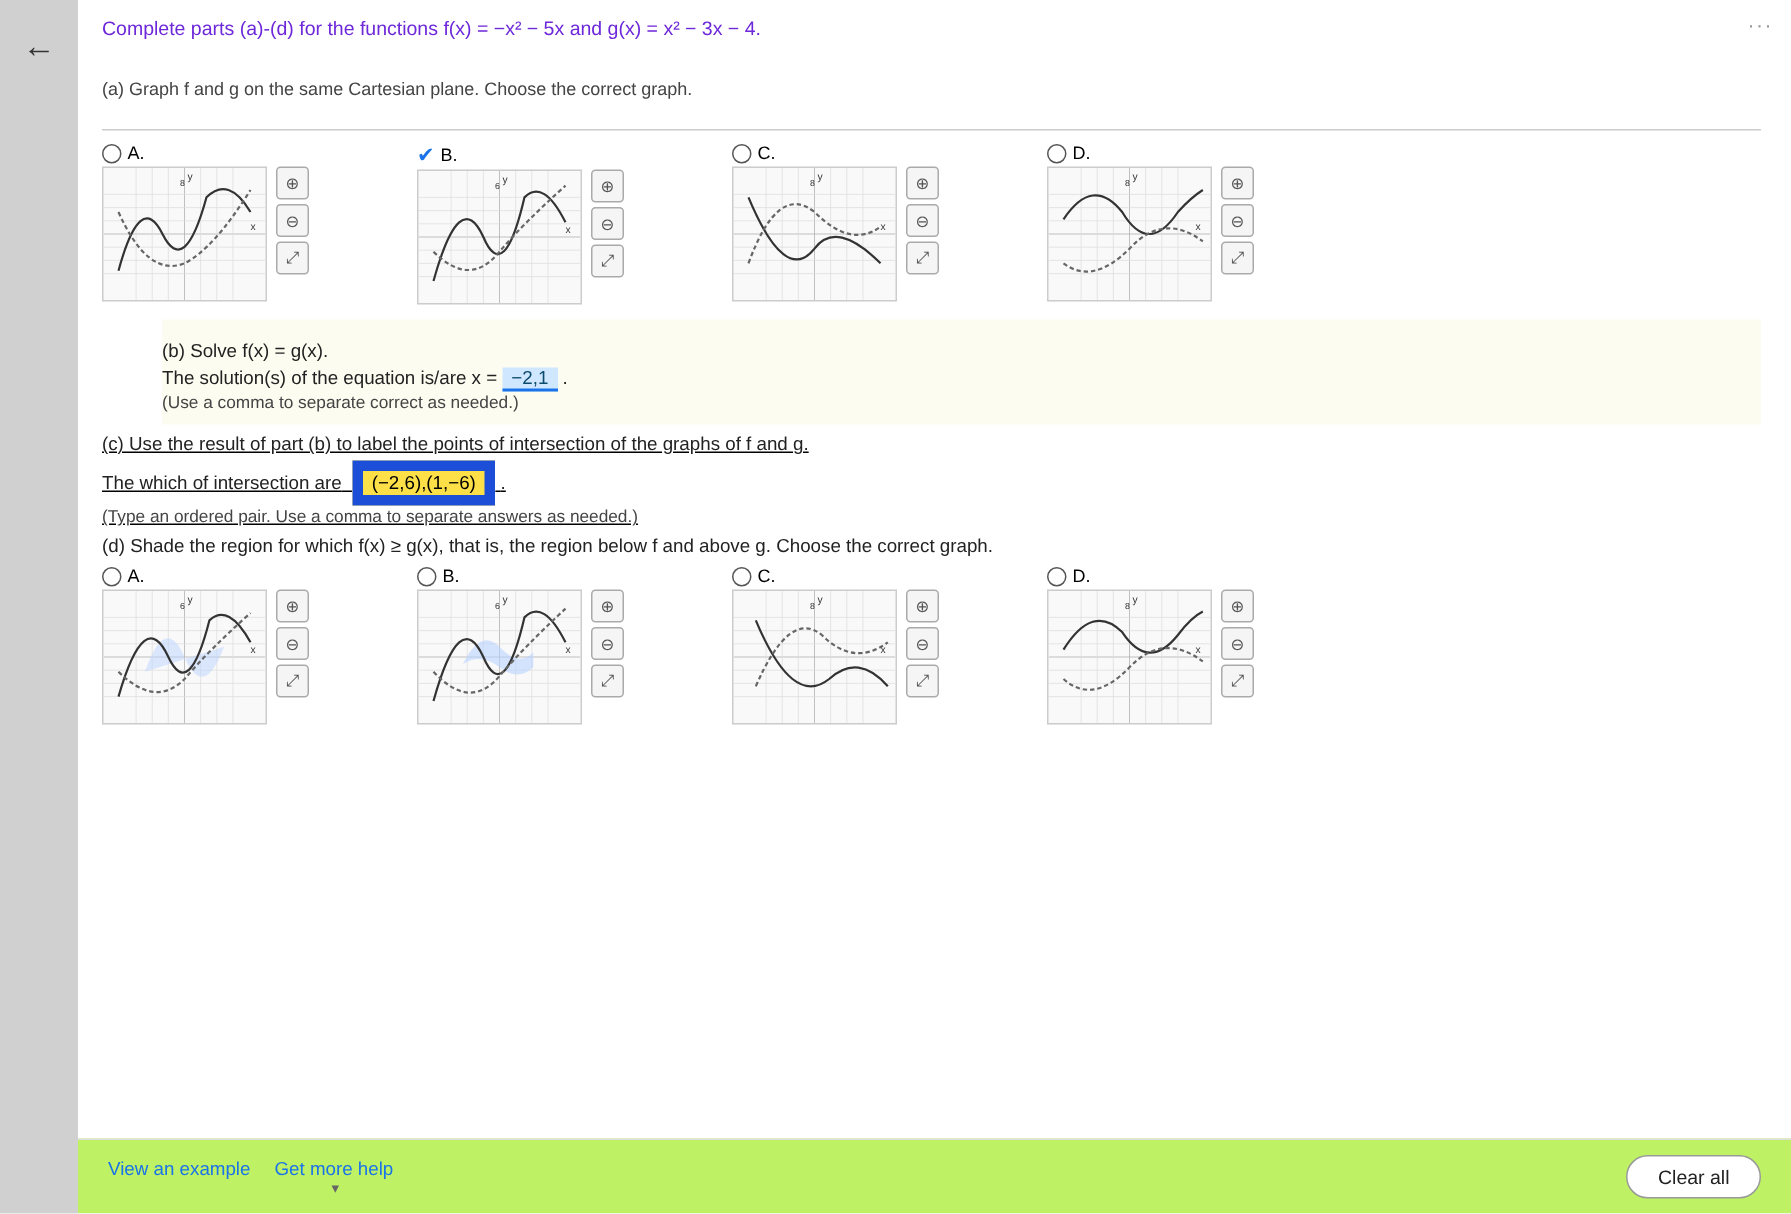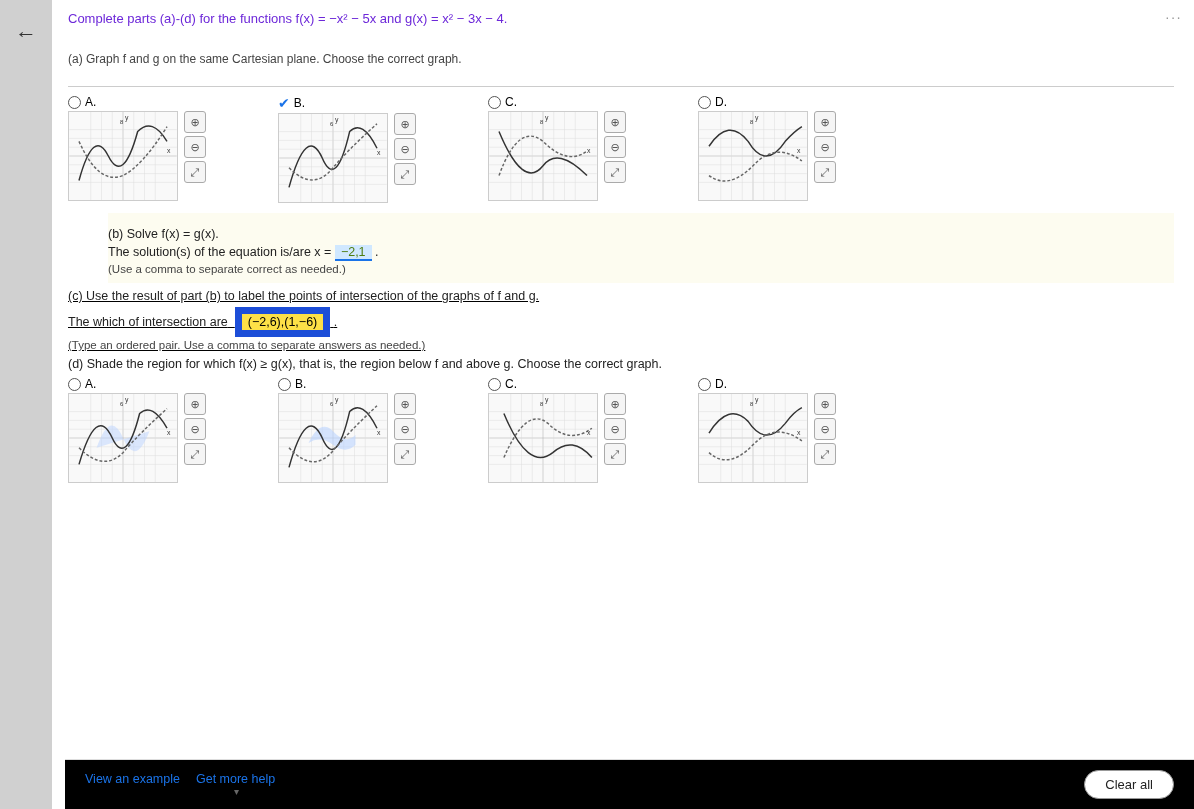--- a/index.html
+++ b/index.html
@@ -120,42 +120,42 @@
       font-size: 12.5px;
       color: #222;
       margin-bottom: 2px;
     }
     .answer-box {
       display: inline-block;
       background: #d0e8ff;
       border-bottom: 2px solid #1a73e8;
       padding: 0 6px;
       font-size: 12.5px;
-      color: #4d7c0f;
+      color: #0c4a6e;
       min-width: 30px;
     }
     .answer-highlight {
       display: inline-block;
       background: #fde047;
       border: 7px solid #1d4ed8;
       padding: 1px 6px;
       font-size: 12.5px;
       color: #000;
     }
     .note-text {
       font-size: 11.5px;
       color: #444;
       margin-bottom: 4px;
     }
     .bottom-bar {
       position: absolute;
       bottom: 0;
-      left: 13px;
+      left: 0;
       right: 0;
-      background: #000000;
+      background: #bef264;
       border-top: 1px solid #ddd;
       display: flex;
       align-items: center;
       justify-content: space-between;
       padding: 10px 20px;
       height: 50px;
     }
     .bottom-links {
       display: flex;
       gap: 16px;

